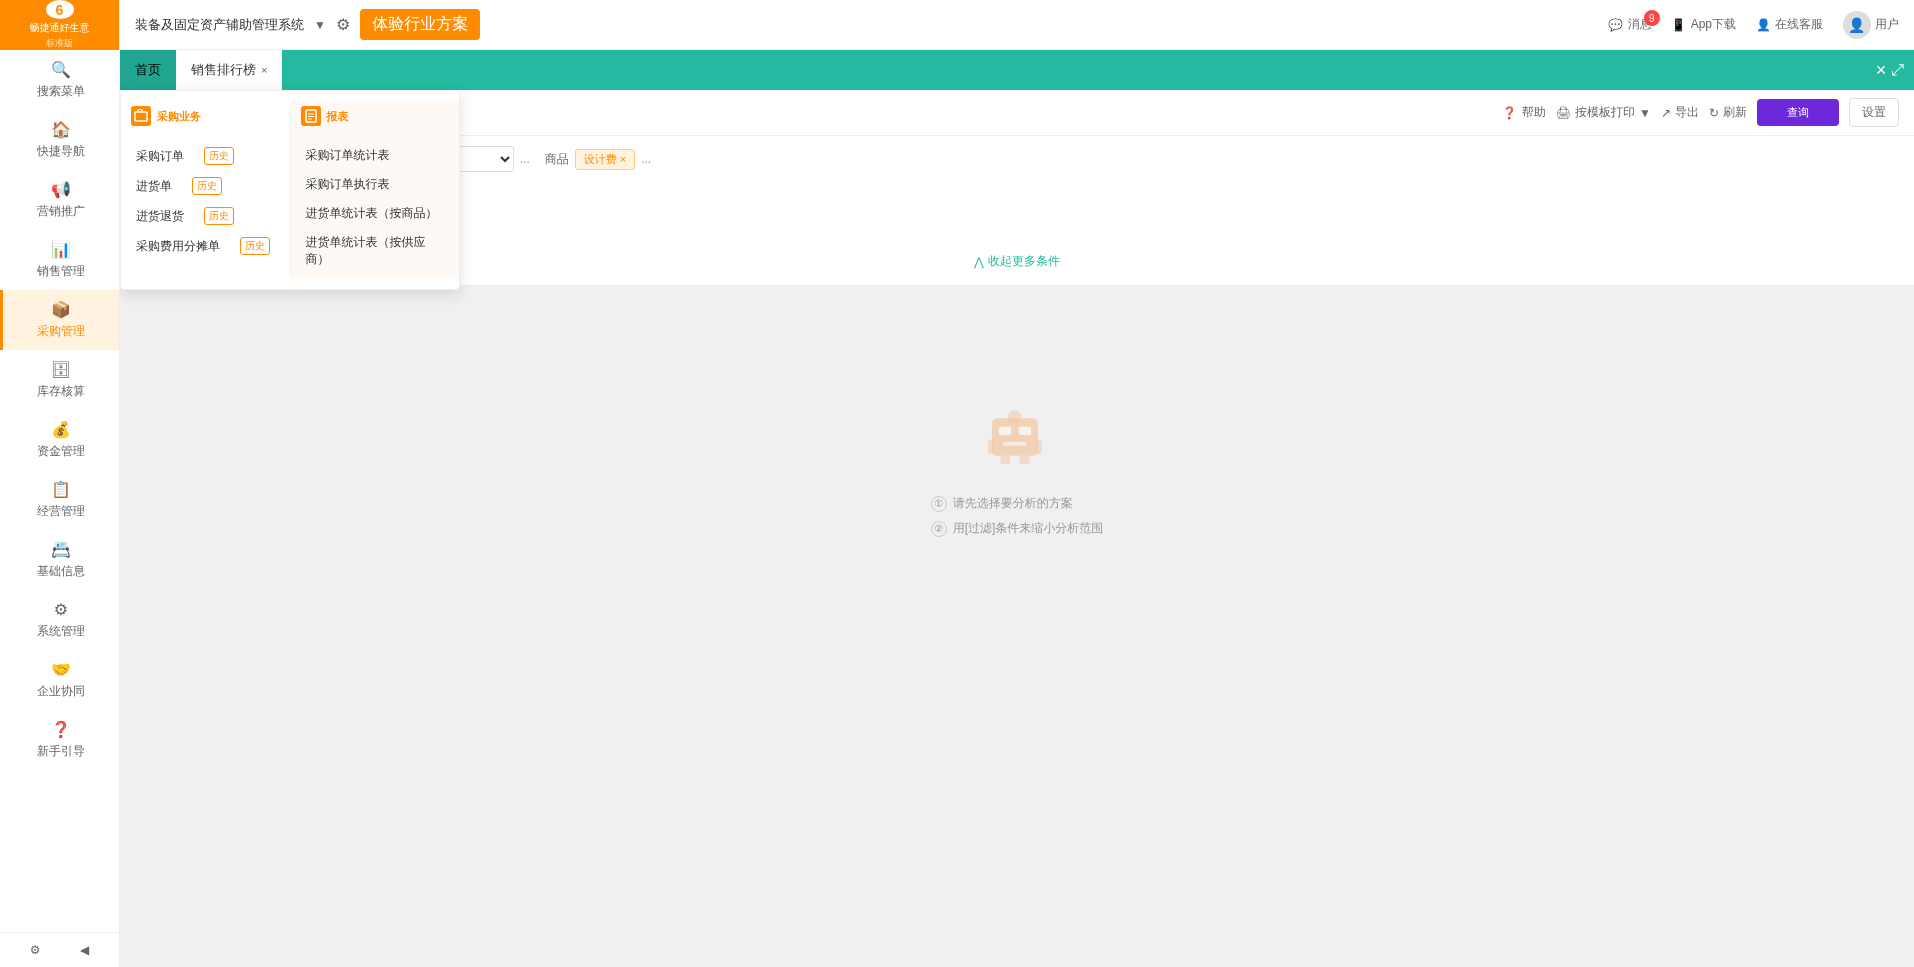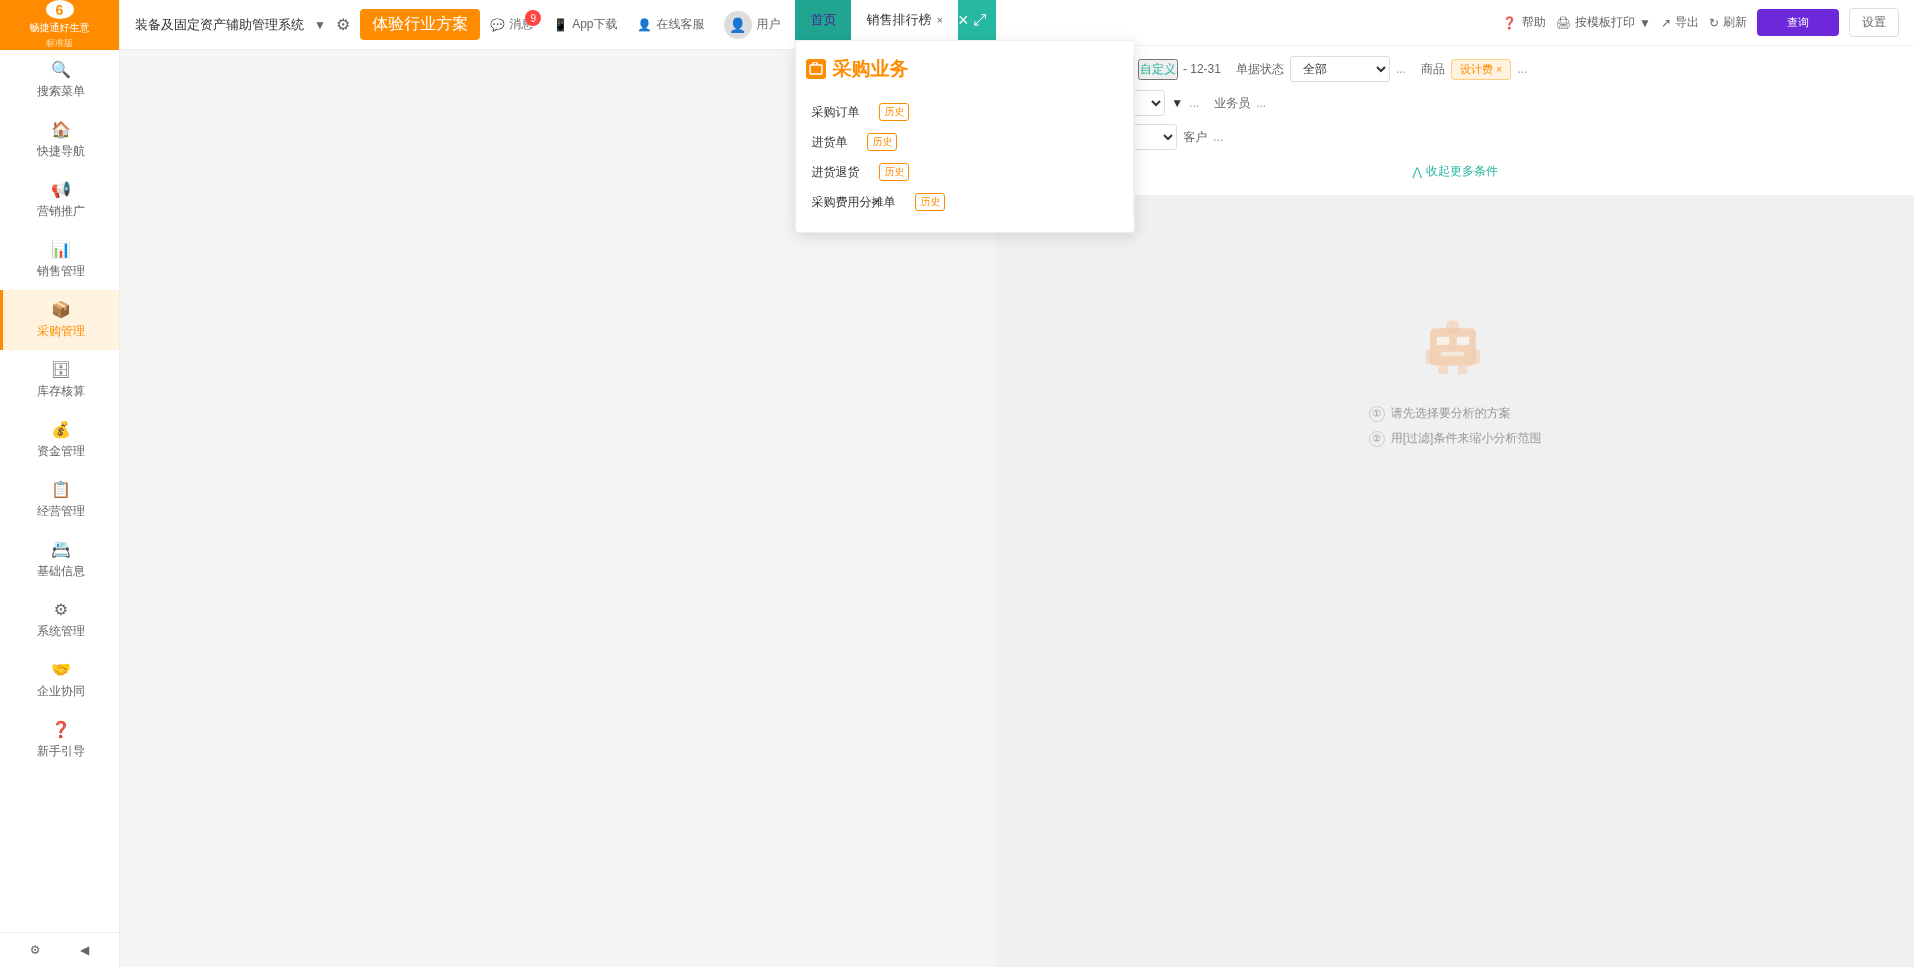--- a/index.html
+++ b/index.html
@@ -58,20 +58,21 @@
       align-items: center;
       justify-content: space-around;
       padding: 10px;
       border-top: 1px solid #eee;
     }
 
     
     .main-content {
       flex: 1;
       display: flex;
+      flex-direction: column;
       height: 967px;
       overflow: hidden;
     }
 
     
     .topbar {
       height: 50px;
       background: #fff;
       display: flex;
       align-items: center;
@@ -144,21 +145,21 @@
       align-items: center;
       padding: 0 0;
     }
     .tab {
       height: 40px;
       display: flex;
       align-items: center;
       padding: 0 15px;
       cursor: pointer;
       font-size: 13px;
-      color: #4c1d95;
+      color: #000000;
       gap: 5px;
       white-space: nowrap;
     }
     .tab.home { background: #1fa590; }
     .tab.active-tab { background: #fff; color: #333; }
     .tab .tab-close { color: #666; font-size: 11px; cursor: pointer; }
     .tabbar-close-right {
       margin-left: auto;
       display: flex;
       align-items: center;
@@ -334,21 +335,21 @@
     .dropdown-col {
       flex: 1;
       padding: 5px 10px;
     }
     .dropdown-col-title {
       display: flex;
       align-items: center;
       gap: 6px;
       color: #ff8c00;
       font-weight: bold;
-      font-size: 19px;
+      font-size: 11px;
       margin-bottom: 10px;
       padding-bottom: 5px;
     }
     .dropdown-col-title .icon-box {
       width: 20px; height: 20px;
       background: #ff8c00;
       border-radius: 3px;
       display: flex; align-items: center; justify-content: center;
       color: #fff;
       font-size: 11px;
@@ -517,20 +518,43 @@
           <span class="history-tag">历史</span>
         </div>
         <div class="dropdown-item">
           <span>采购费用分摊单</span>
           <span class="history-tag">历史</span>
         </div>
       </div>
 
       <div class="col-divider"></div>
 
+      <div class="dropdown-col dropdown-col-right">
+        <div class="dropdown-col-title">
+          <div class="icon-box">
+            <svg width="14" height="14" viewBox="0 0 14 14" fill="none">
+              <rect x="2" y="1" width="10" height="12" rx="1" stroke="#fff" stroke-width="1.5" fill="none"></rect>
+              <path d="M4 5h6M4 7.5h6M4 10h4" stroke="#fff" stroke-width="1.2"></path>
+            </svg>
+          </div>
+          <span>报表</span>
+        </div>
+        <div class="dropdown-item">
+          <span>采购订单统计表</span>
+        </div>
+        <div class="dropdown-item">
+          <span>采购订单执行表</span>
+        </div>
+        <div class="dropdown-item">
+          <span>进货单统计表（按商品）</span>
+        </div>
+        <div class="dropdown-item">
+          <span>进货单统计表（按供应商）</span>
+        </div>
+      </div>
     </div>
   </div>
 
   <div class="page-body">
 
     <div class="content-toolbar">
       <div class="content-toolbar-right">
         <button class="toolbar-btn">
           <span>❓</span>
           <span>帮助</span>

